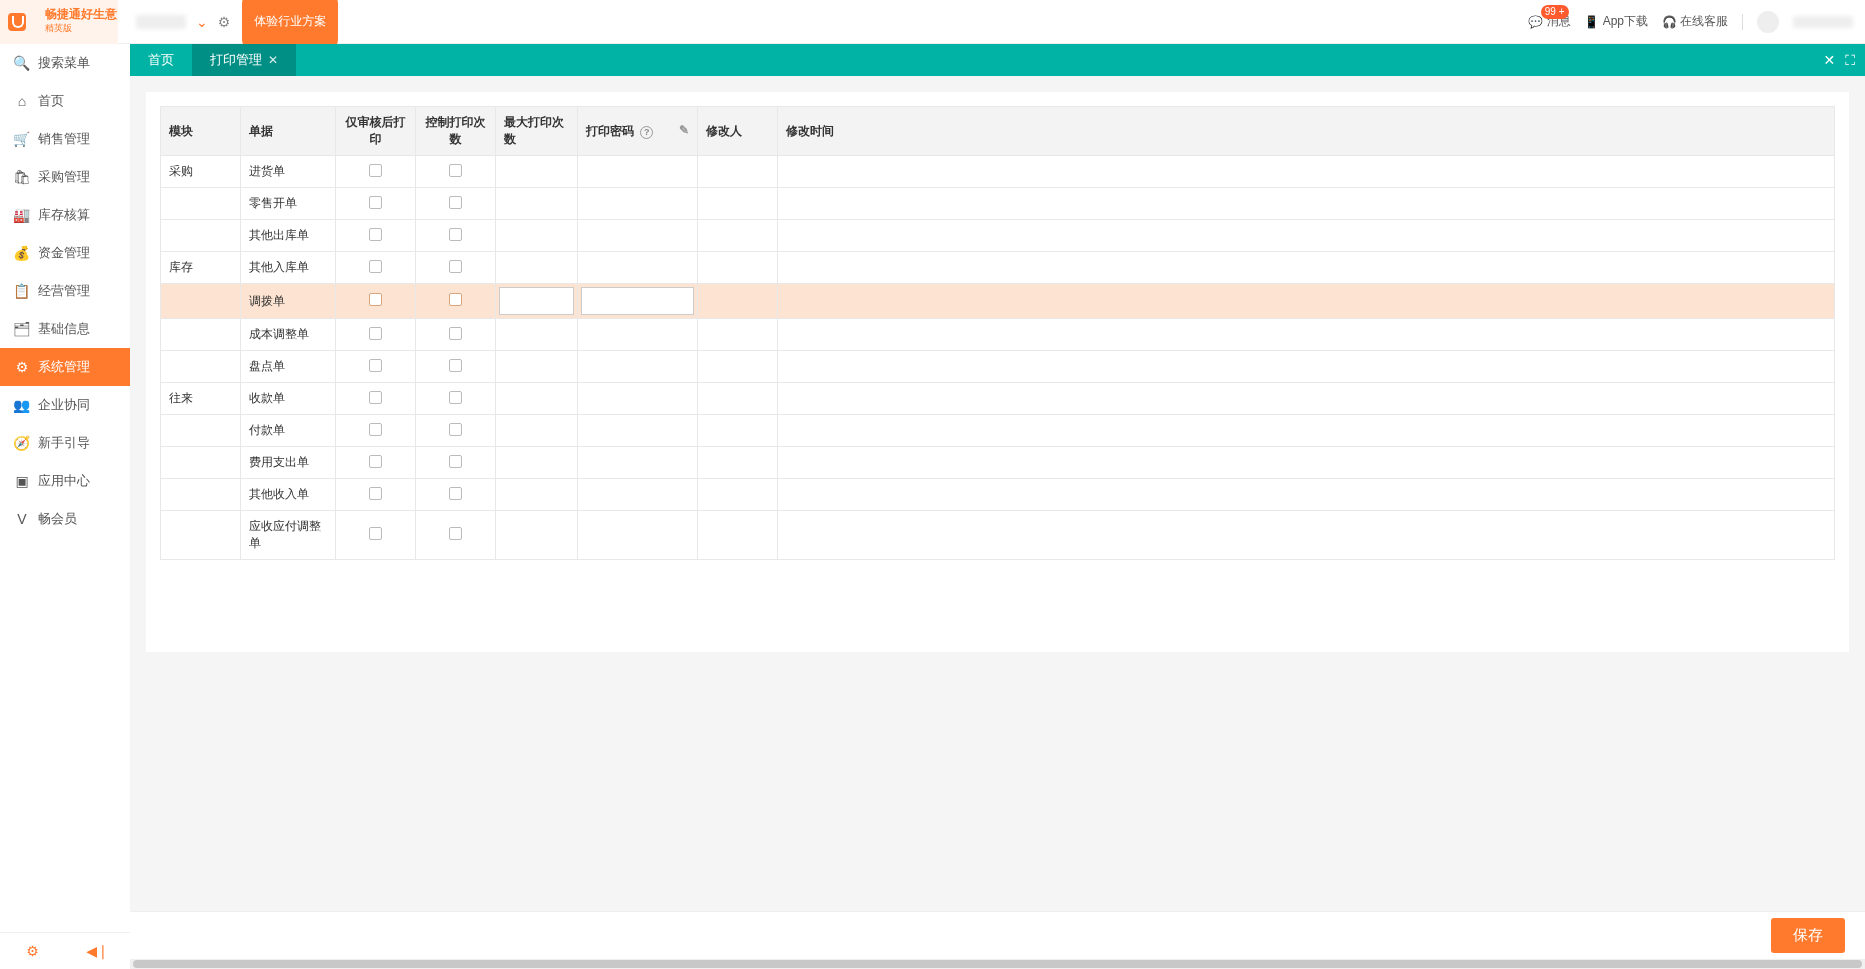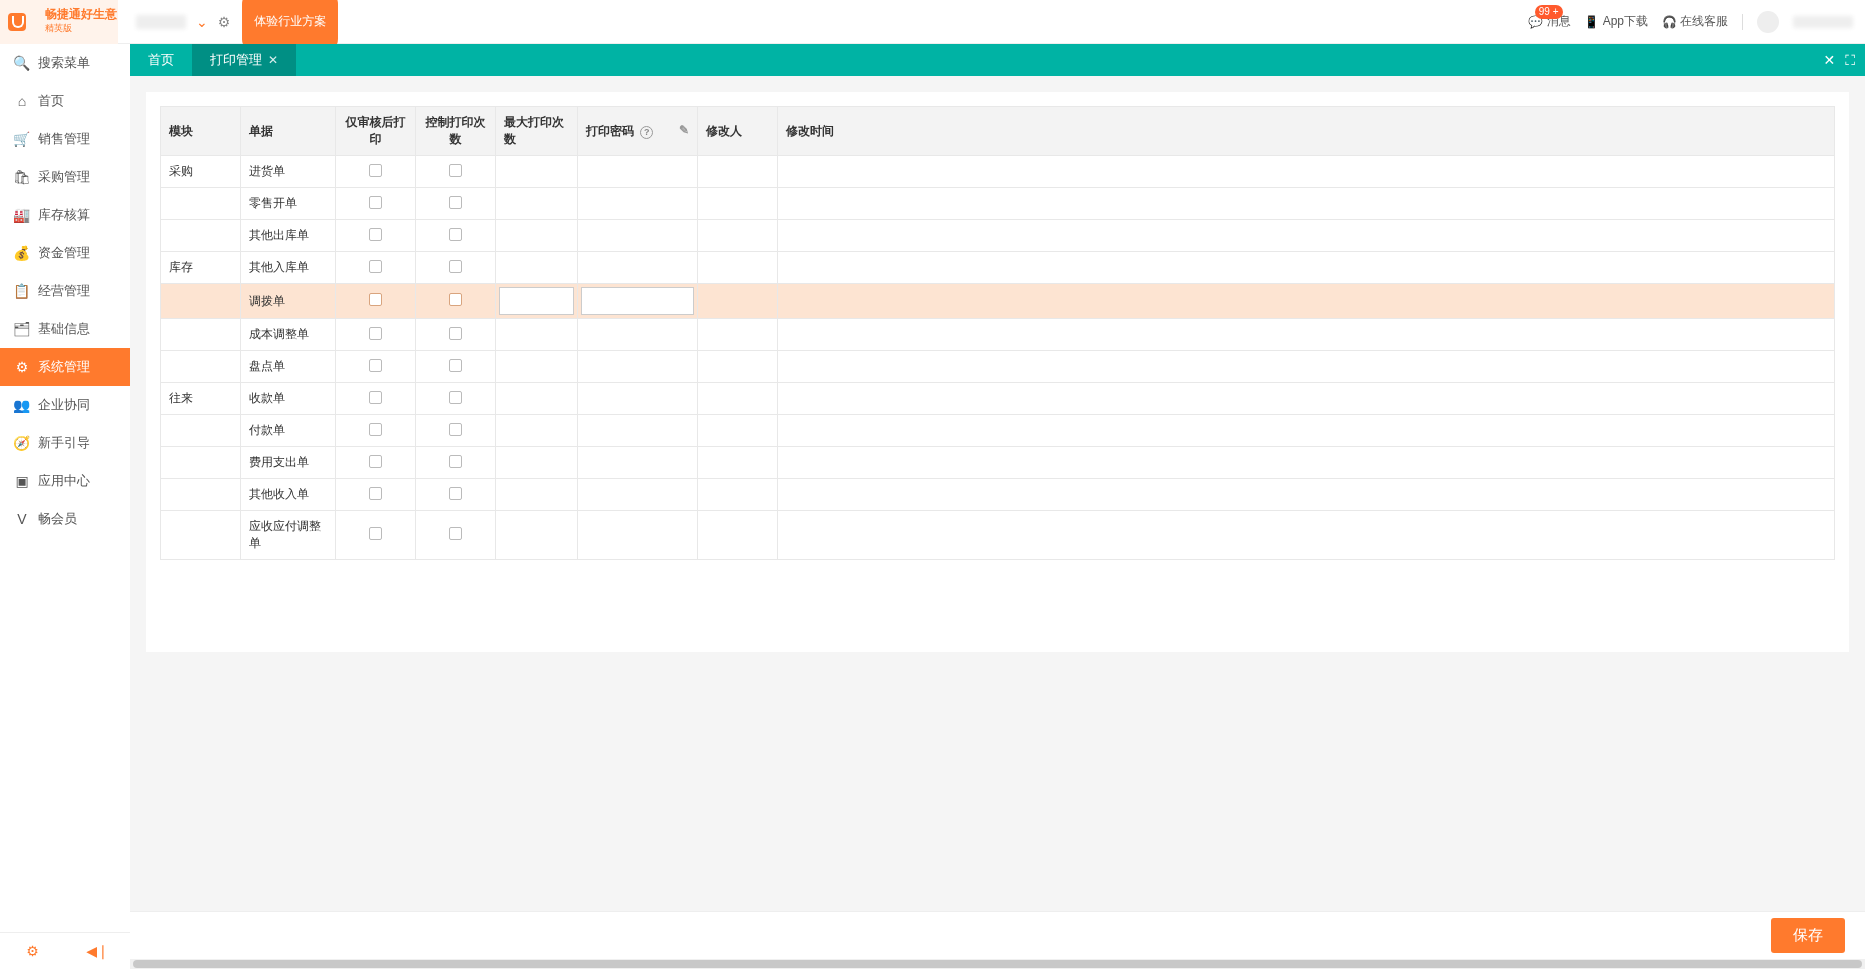--- a/index.html
+++ b/index.html
@@ -10,21 +10,21 @@
   .logo-icon::after { content: ""; position: absolute; left: 4px; top: 3px; width: 8px; height: 10px; border: 2px solid #fff; border-top: none; border-radius: 0 0 6px 6px; }
   .logo-text { color: #ff7a2d; font-weight: bold; font-size: 12px; line-height: 1.1; }
   .logo-sub { color: #ff7a2d; font-size: 9px; }
   .org-select { margin-left: 18px; display: flex; align-items: center; color: #999; }
   .org-blur { display: inline-block; width: 50px; height: 14px; background: #eee; border-radius: 2px; filter: blur(2px); }
   .chevron { margin: 0 10px; color: #ff7a2d; font-size: 14px; }
   .gear-icon { color: #888; font-size: 14px; margin-right: 12px; cursor: pointer; }
   .cta-btn { background: #ff7a2d; color: #fff; border: none; padding: 22px 12px; border-radius: 13px; font-size: 12px; cursor: pointer; }
   .top-right { margin-left: auto; display: flex; align-items: center; gap: 14px; color: #555; }
   .top-link { display: flex; align-items: center; gap: 3px; cursor: pointer; position: relative; font-size: 12px; }
-  .badge { position: absolute; top: -8px; left: 6px; background: #ff5a2d; color: #fff; font-size: 10px; border-radius: 8px; padding: 0 4px; line-height: 14px; }
+  .badge { position: absolute; top: -8px; left: 12px; background: #ff5a2d; color: #fff; font-size: 10px; border-radius: 8px; padding: 0 4px; line-height: 14px; }
   .divider-v { width: 1px; height: 16px; background: #ddd; }
   .avatar { width: 22px; height: 22px; border-radius: 50%; background: #eee; }
   .user-blur { display: inline-block; width: 60px; height: 12px; background: #eee; border-radius: 2px; filter: blur(2px); }
 
   .layout { display: flex; height: calc(100vh - 44px); }
   .sidebar { width: 130px; background: #fff; display: flex; flex-direction: column; }
   .nav-item { display: flex; align-items: center; gap: 8px; padding: 10px 14px; color: #555; cursor: pointer; font-size: 13px; }
   .nav-item.active { background: #ff7a2d; color: #fff; }
   .nav-icon { width: 16px; height: 16px; display: inline-flex; align-items: center; justify-content: center; font-size: 14px; }
   .sidebar-footer { margin-top: auto; display: flex; border-top: 1px solid #eee; }

